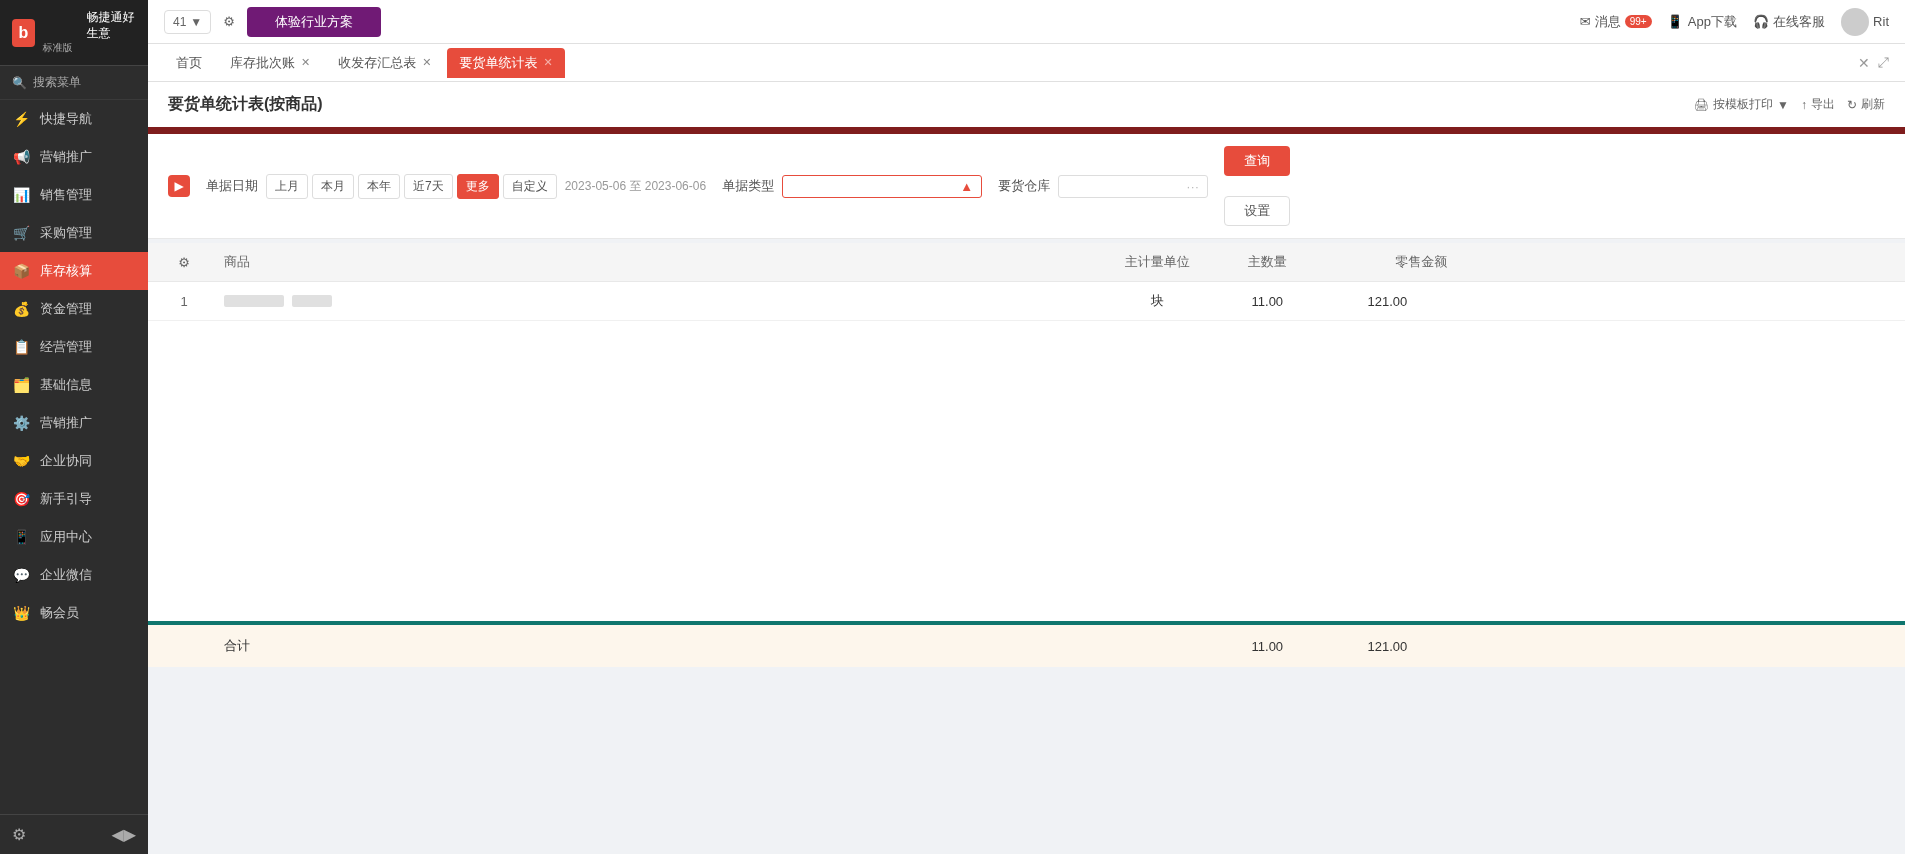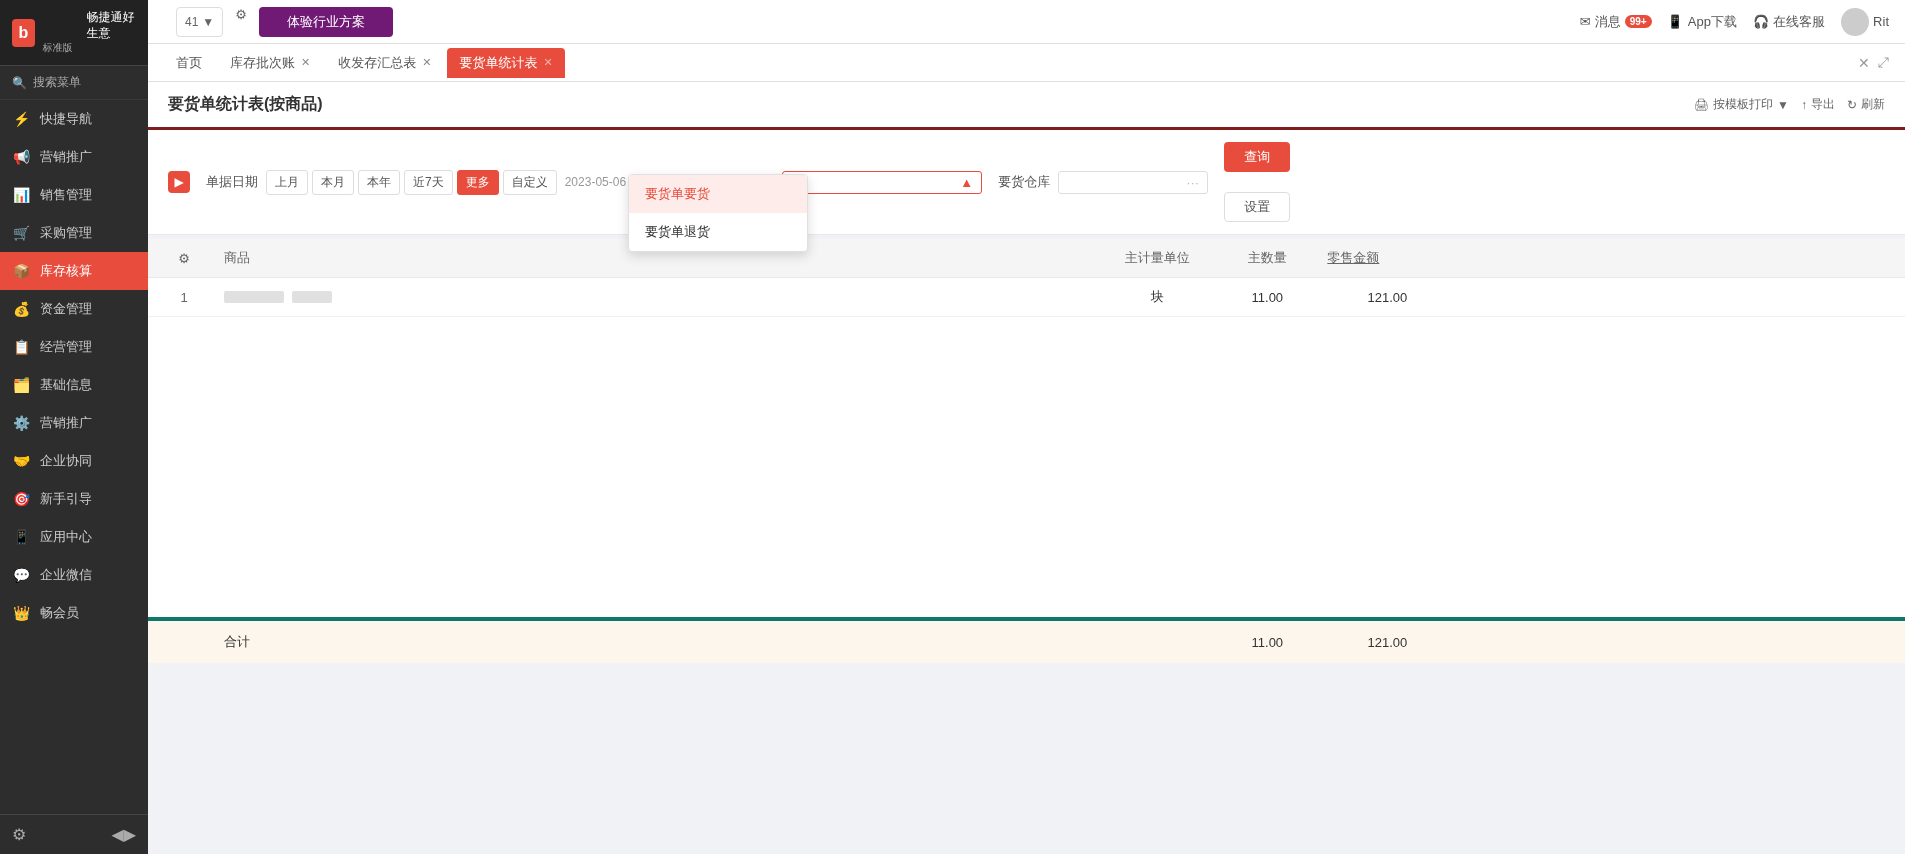--- a/index.html
+++ b/index.html
@@ -74,21 +74,21 @@
     .topbar {
       background: #fff;
       border-bottom: 1px solid #e0e0e0;
       display: flex;
       align-items: center;
       padding: 0 16px;
       height: 44px;
       flex-shrink: 0;
       justify-content: space-between;
     }
-    .topbar-left { display: flex; gap: 12px; margin-left: 12px; }
+    .topbar-left { display: flex; align-items: center; gap: 12px; }
     .topbar-select {
       display: flex;
       align-items: center;
       border: 1px solid #ddd;
       border-radius: 4px;
       padding: 4px 8px;
       font-size: 12px;
       color: #666;
       gap: 4px;
     }
@@ -102,21 +102,21 @@
       font-size: 13px;
     }
     .topbar-right { display: flex; align-items: center; gap: 16px; font-size: 13px; color: #555; }
     .topbar-badge { position: relative; display: inline-flex; align-items: center; gap: 4px; cursor: pointer; }
     .badge-count {
       background: #e74c3c;
       color: white;
       border-radius: 10px;
       padding: 1px 5px;
       font-size: 10px;
-      font-weight: bold;
+      font-weight: normal;
     }
     .user-avatar { width: 28px; height: 28px; background: #ccc; border-radius: 50%; }
 
     
     .tabs {
       background: #fff;
       border-bottom: 1px solid #e0e0e0;
       display: flex;
       align-items: center;
       padding: 0 16px;
@@ -142,21 +142,21 @@
     
     .page-content { flex: 1; overflow: auto; padding: 0; background: #f0f2f5; }
 
     
     .page-header {
       background: #fff;
       padding: 12px 20px;
       display: flex;
       align-items: center;
       justify-content: space-between;
-      border-bottom: 3px solid #7f1d1d;
+      border-bottom: 7px solid #7f1d1d;
     }
     .page-title { font-size: 16px; font-weight: bold; color: #333; }
     .page-actions { display: flex; align-items: center; gap: 12px; font-size: 12px; color: #666; }
     .action-btn { display: flex; align-items: center; gap: 4px; cursor: pointer; }
 
     
     .filter-bar {
       background: #fff;
       padding: 12px 20px;
       display: flex;
@@ -276,21 +276,21 @@
       border-bottom: 1px solid #e8e8e8;
       font-size: 13px;
       color: #666;
       font-weight: 500;
       gap: 0;
     }
     .th-setting { width: 40px; text-align: center; }
     .th-product { flex: 2; min-width: 180px; padding-left: 20px; }
     .th-unit { width: 100px; text-align: center; }
     .th-qty { width: 120px; text-align: center; }
-    .th-amount { width: 120px; text-align: left; text-decoration: underline; }
+    .th-amount { width: 120px; text-align: right; }
     .th-rest { flex: 1; }
 
     .table-row {
       display: flex;
       align-items: center;
       padding: 10px 16px;
       border-bottom: 1px solid #f0f0f0;
       font-size: 13px;
     }
     .td-num { width: 40px; text-align: center; color: #666; }
@@ -511,24 +511,20 @@
             <span></span>
             <span style="margin-left:auto;color:#bbb;">···</span>
           </div>
         </div>
 
         <div class="filter-actions">
           <button class="query-btn">查询</button>
           <button class="set-btn">设置</button>
         </div>
 
-        <div class="dropdown-overlay">
-          <div class="dropdown-item selected">要货单要货</div>
-          <div class="dropdown-item">要货单退货</div>
-        </div>
       </div>
 
       <div class="table-area">
         <div class="table-container">
 
           <div class="table-header">
             <div class="th-setting">
               <span>⚙</span>
             </div>
             <div class="th-product">商品</div>

